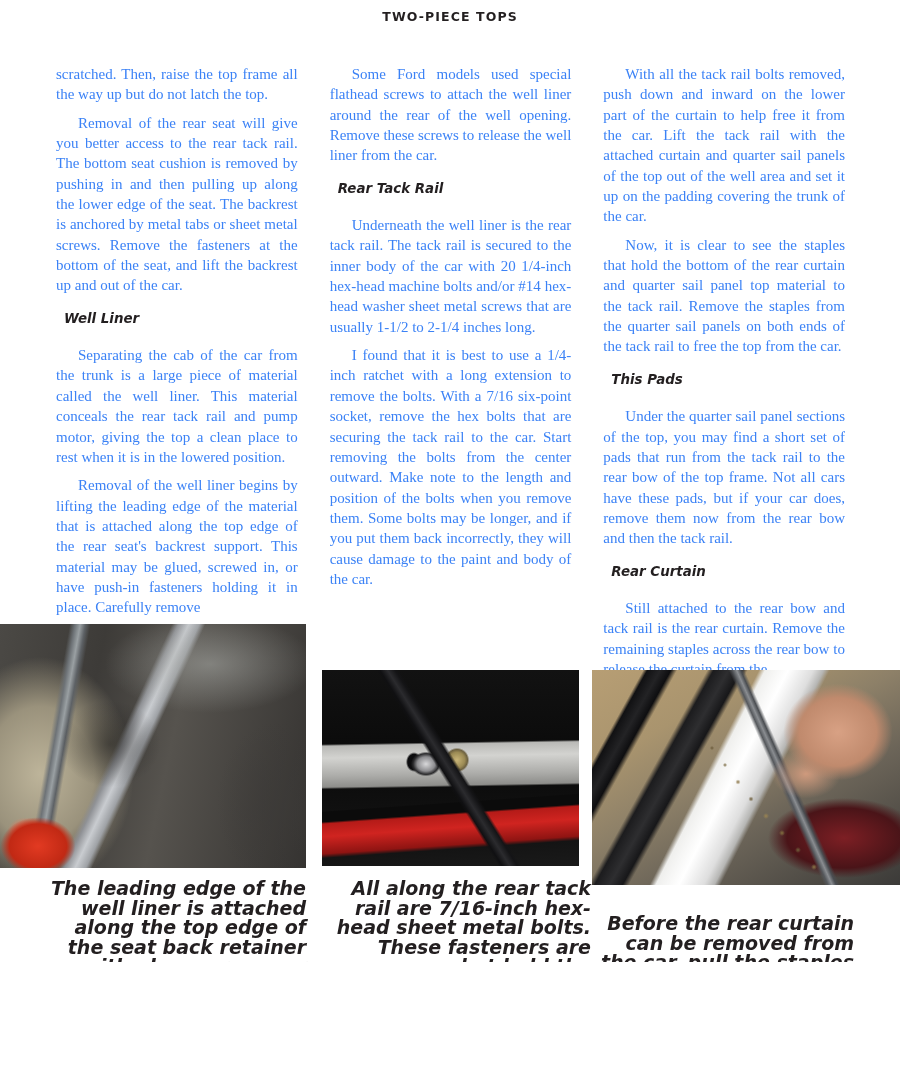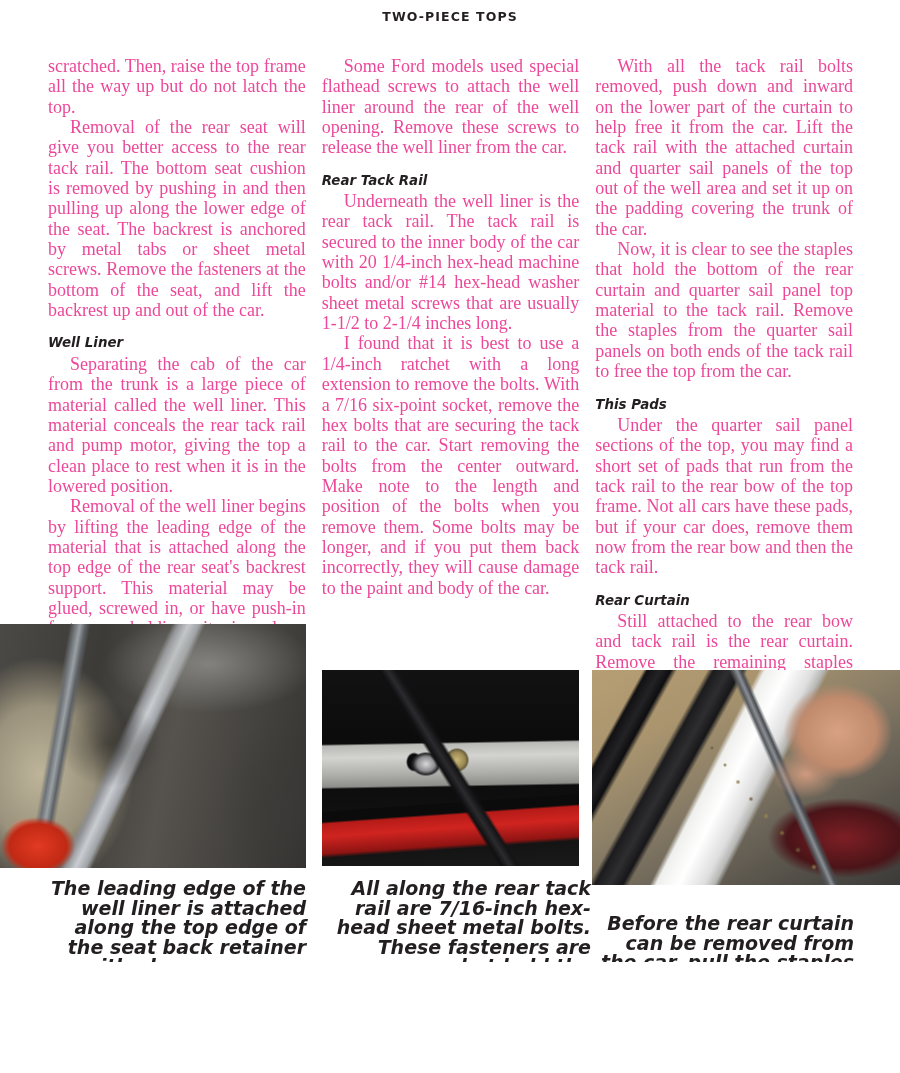--- a/index.html
+++ b/index.html
@@ -37,33 +37,33 @@
     top: 56px;
     left: 48px;
     width: 805px;
     display: flex;
     gap: 16px;
   }
   .col {
     width: 258px;
   }
   .col p {
-    margin: 0;
+    margin: 8px;
     text-align: justify;
     text-justify: inter-word;
-    font-size: 18px;
+    font-size: 15px;
     line-height: 20.35px;
     hyphens: manual;
-    color: #ec4899;
+    color: #3b82f6;
   }
   .col p.indent {
     text-indent: 22px;
   }
   .subhead {
-    margin: 0;
+    margin: 16px;
     font-family: "DejaVu Sans", "Liberation Sans", sans-serif;
     font-style: italic;
     font-weight: bold;
     font-size: 13.4px;
     line-height: 20.35px;
     color: #231f20;
   }
   .gap-before {
     margin-top: 13px;
   }

